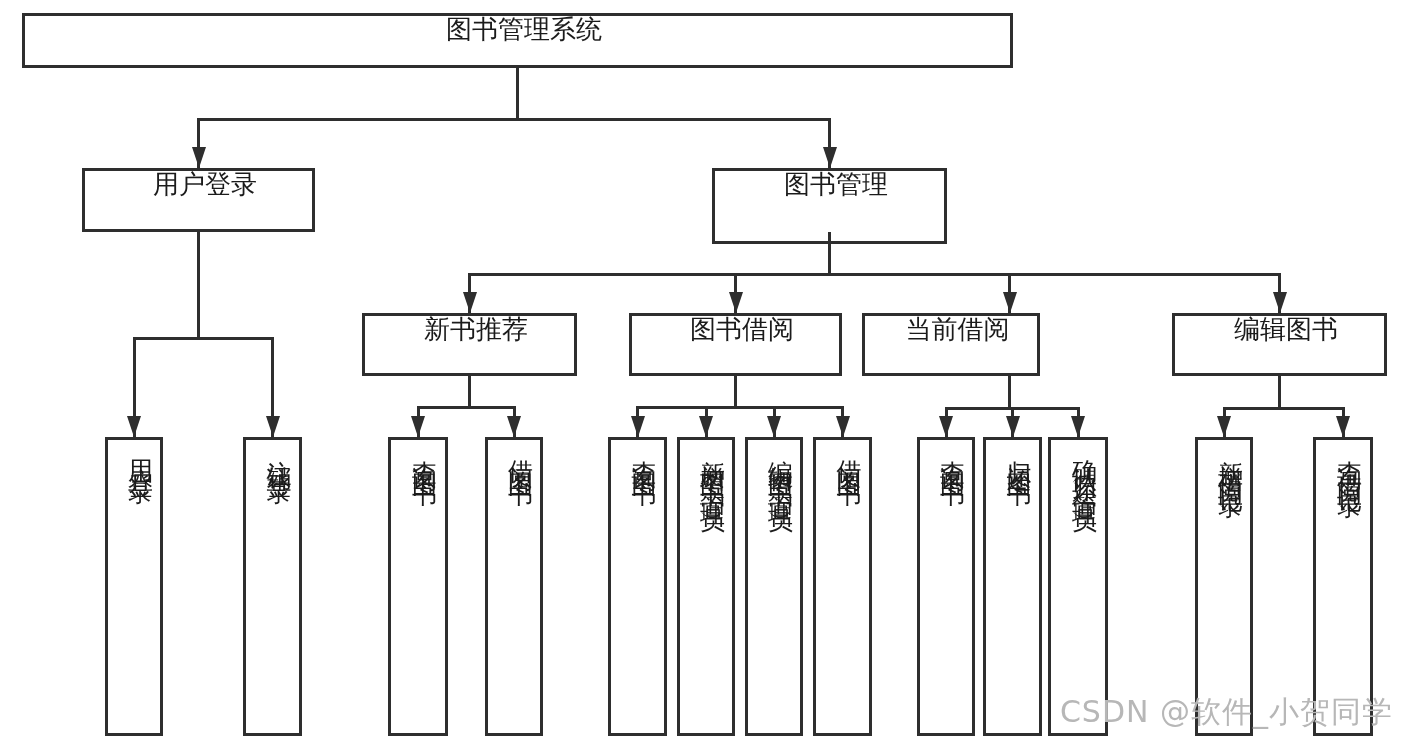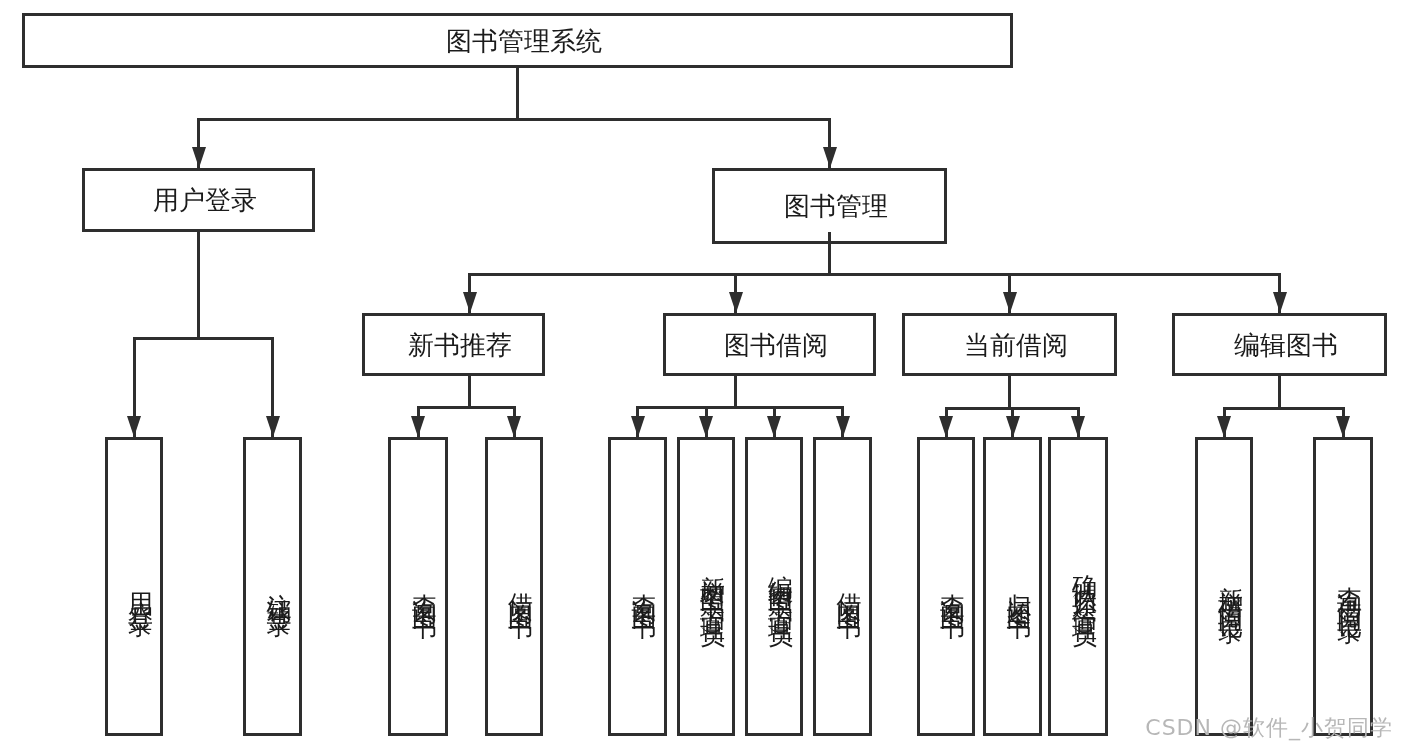--- a/index.html
+++ b/index.html
@@ -16,21 +16,21 @@
     width: 1405px;
     height: 747px;
     background: var(--bg);
     overflow: hidden;
   }
   .node {
     position: absolute;
     background: var(--bg);
     border: 3px solid var(--line);
     display: flex;
-    align-items: center;
+    align-items: flex-start;
     justify-content: center;
     padding-left: 13px;
   }
   .node .lbl {
     color: var(--text);
     font-size: 26px;
     line-height: 1;
     white-space: nowrap;
   }
   .node.v .lbl {
@@ -54,49 +54,49 @@
     position: absolute;
     width: 0;
     height: 0;
     border-left: 7px solid transparent;
     border-right: 7px solid transparent;
     border-top: 21px solid var(--line);
   }
   #watermark {
     position: absolute;
     right: 12px;
-    bottom: 4px;
-    font-size: 22px;
+    bottom: 14px;
+    font-size: 30px;
     letter-spacing: 1px;
     color: var(--wm);
     white-space: nowrap;
     margin-top: 42px;
   }
 </style>
 </head>
 <body>
 
 <div id="canvas">
   <div id="nodes-layer">
       <div class="node h" style="left: 22px; top: 13px; width: 991px; height: 55px;">
         <span class="lbl">图书管理系统</span>
       </div>
       <div class="node h" style="left: 82px; top: 168px; width: 233px; height: 64px;">
         <span class="lbl">用户登录</span>
       </div>
       <div class="node h" style="left: 712px; top: 168px; width: 235px; height: 76px;">
         <span class="lbl">图书管理</span>
       </div>
-      <div class="node h" style="left: 362px; top: 313px; width: 183px; height: 63px;">
+      <div class="node h" style="left: 362px; top: 313px; width: 215px; height: 63px;">
         <span class="lbl">新书推荐</span>
       </div>
-      <div class="node h" style="left: 629px; top: 313px; width: 213px; height: 63px; margin-left: 34px;">
+      <div class="node h" style="left: 629px; top: 313px; width: 213px; height: 63px;">
         <span class="lbl">图书借阅</span>
       </div>
-      <div class="node h" style="left: 902px; top: 313px; width: 215px; height: 63px;">
+      <div class="node h" style="left: 862px; top: 313px; width: 178px; height: 63px;">
         <span class="lbl">当前借阅</span>
       </div>
       <div class="node h" style="left: 1172px; top: 313px; width: 215px; height: 63px;">
         <span class="lbl">编辑图书</span>
       </div>
       <div class="node v" style="left: 105px; top: 437px; width: 58px; height: 299px;">
         <span class="lbl">用户登录</span>
       </div>
       <div class="node v" style="left: 243px; top: 437px; width: 59px; height: 299px;">
         <span class="lbl">注销登录</span>

